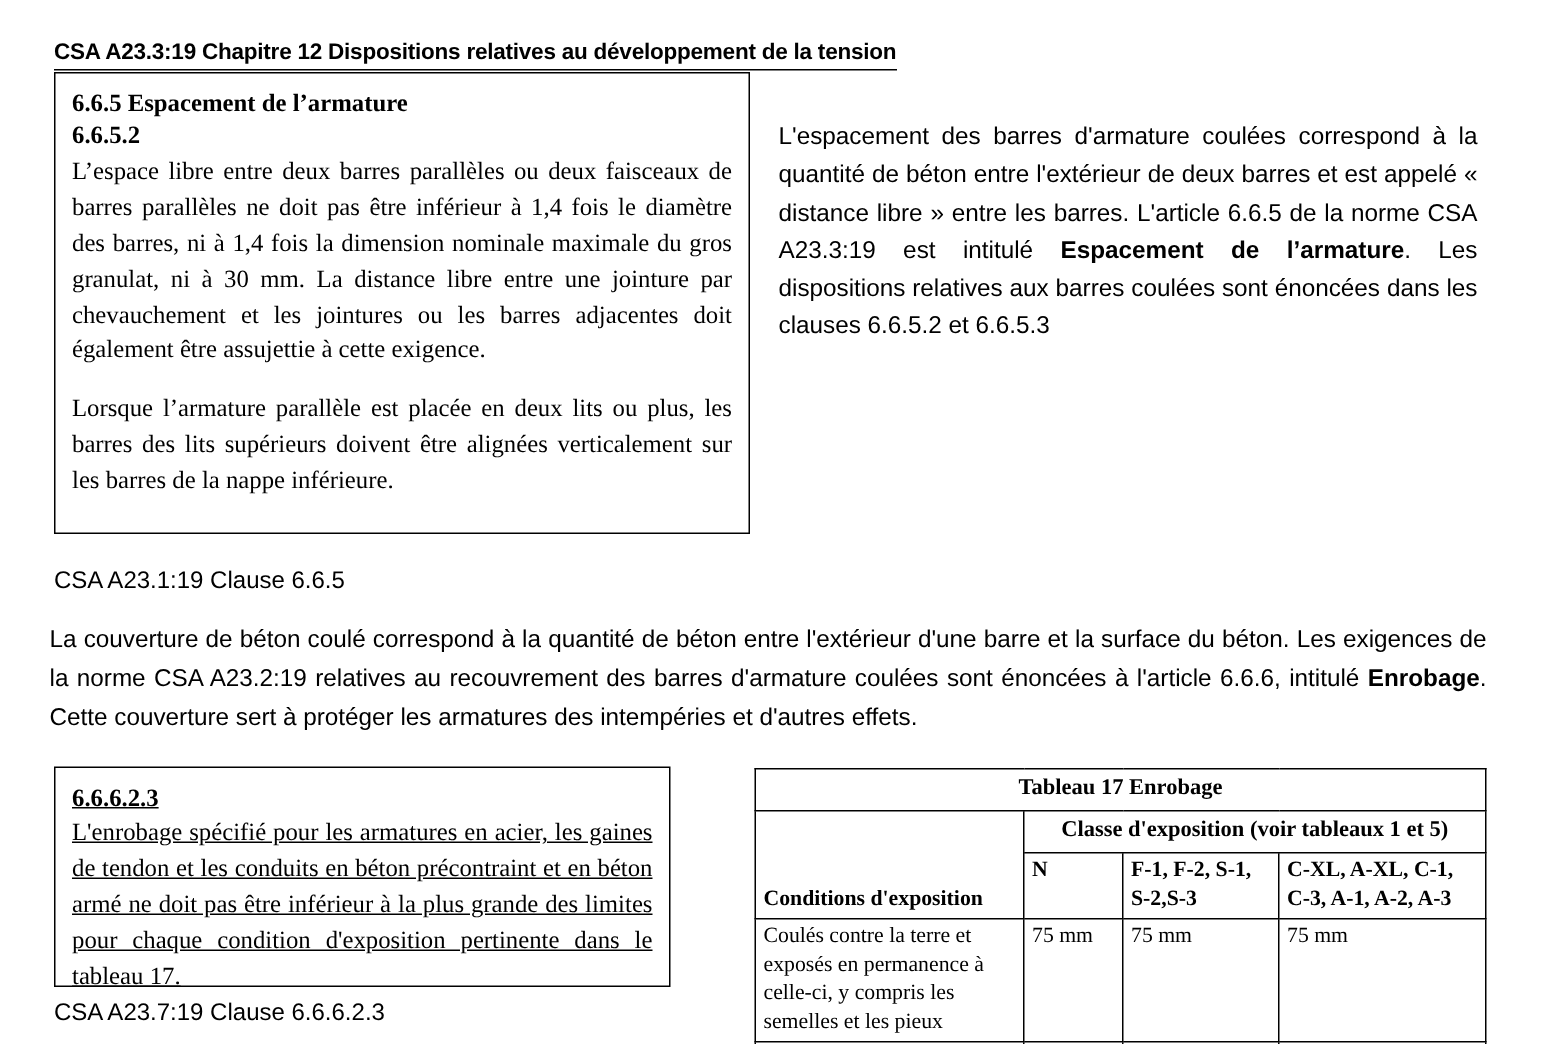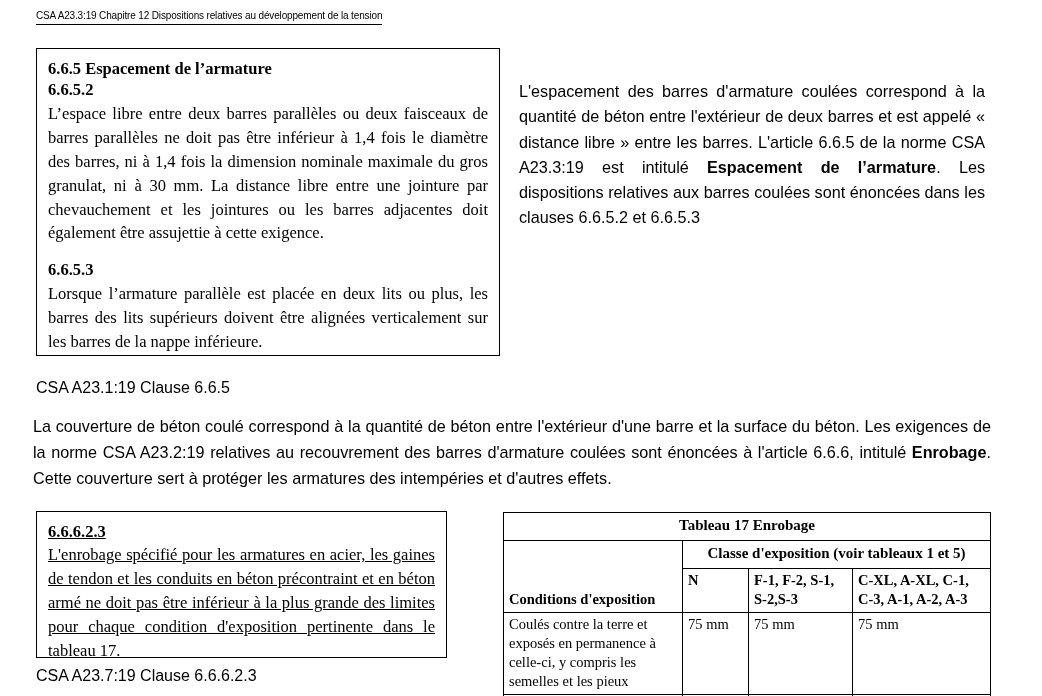--- a/index.html
+++ b/index.html
@@ -18,24 +18,24 @@
 
   .page {
     position: absolute;
     inset: 0;
   }
 
   
   .doc-heading {
     position: absolute;
     left: 36px;
-    top: 10px;
-    font-family: "Liberation Sans", sans-serif;
-    font-size: 10px;
-    font-weight: normal;
+    top: 26px;
+    font-family: "Liberation Sans", sans-serif;
+    font-size: 15px;
+    font-weight: bold;
     letter-spacing: -0.15px;
     white-space: nowrap;
     border-bottom: 1.6px solid #000;
     padding-bottom: 1px;
     line-height: 1.25;
   }
 
   
   .clause-box {
     position: absolute;
@@ -178,21 +178,20 @@
 <div class="page">
 
   <div class="doc-heading">CSA A23.3:19 Chapitre 12 Dispositions relatives au développement de la tension</div>
 
   <div class="clause-box" id="box-spacing">
     <div class="inner">
       <div class="clause-title">6.6.5 Espacement de l’armature</div>
       <div class="clause-num">6.6.5.2</div>
       <div class="clause-body">L’espace libre entre deux barres parallèles ou deux faisceaux de barres parallèles ne doit pas être inférieur à 1,4 fois le diamètre des barres, ni à 1,4 fois la dimension nominale maximale du gros granulat, ni à 30 mm. La distance libre entre une jointure par chevauchement et les jointures ou les barres adjacentes doit également être assujettie à cette exigence.</div>
       <div class="gap-block"></div>
-      <div class="clause-num">6.6.5.3</div>
       <div class="clause-body">Lorsque l’armature parallèle est placée en deux lits ou plus, les barres des lits supérieurs doivent être alignées verticalement sur les barres de la nappe inférieure.</div>
     </div>
   </div>
 
   <div class="caption" id="caption-spacing">CSA A23.1:19 Clause 6.6.5</div>
 
   <div id="intro-right">
     <span>L'espacement des barres d'armature coulées correspond à la quantité de béton entre l'extérieur de deux barres et est appelé « distance libre » entre les barres.  L'article 6.6.5 de la norme CSA A23.3:19 est intitulé </span><b>Espacement de l’armature</b><span>. Les dispositions relatives aux barres coulées sont énoncées dans les clauses 6.6.5.2 et 6.6.5.3</span>
   </div>
 

